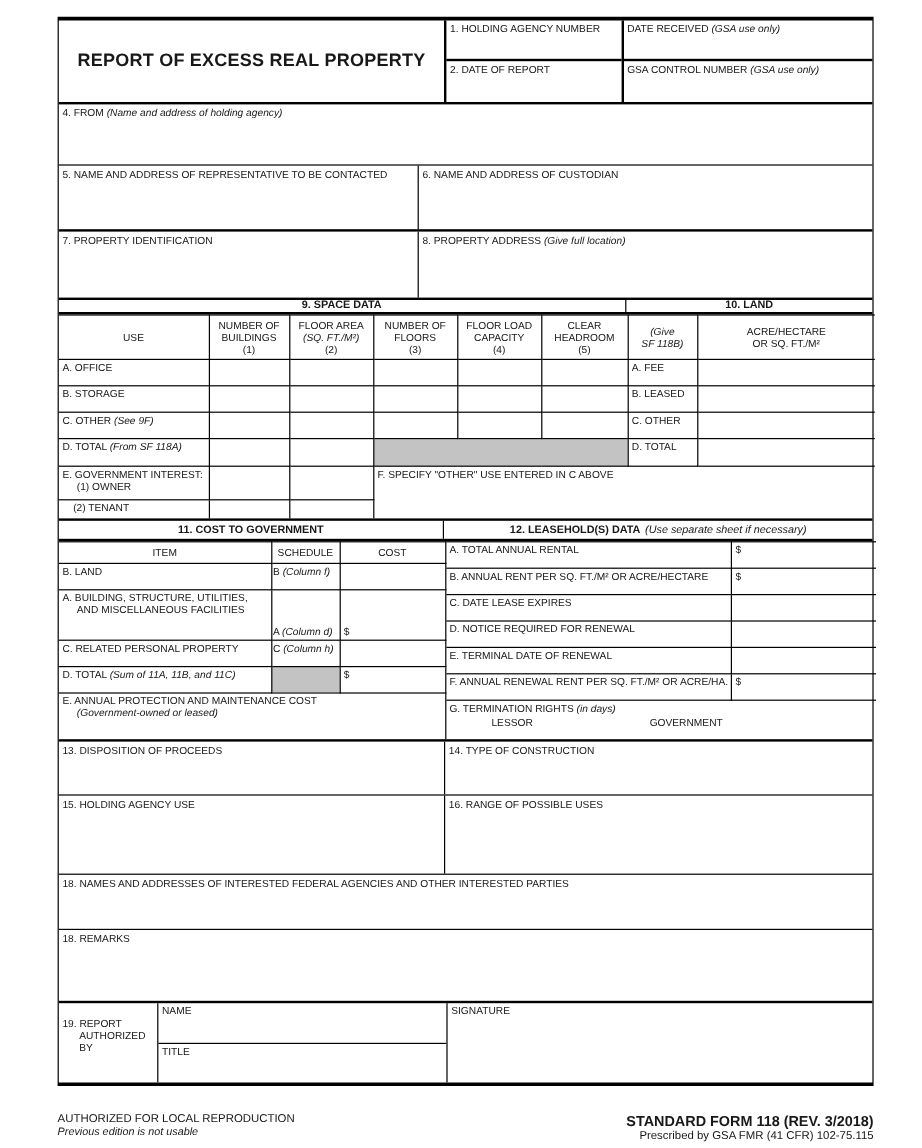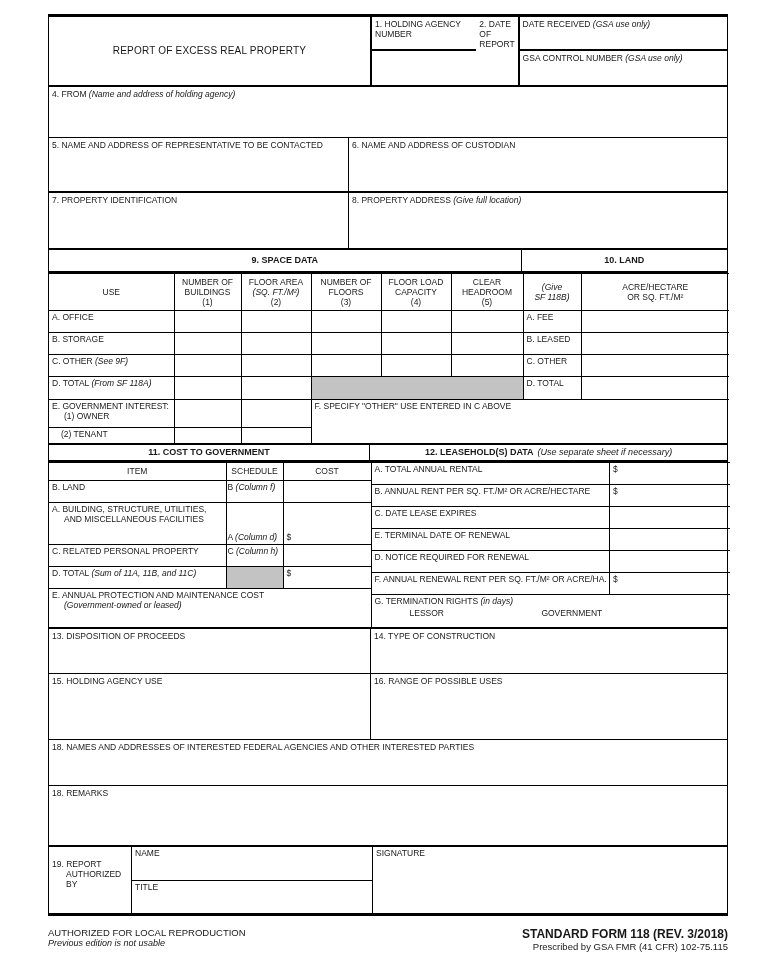--- a/index.html
+++ b/index.html
@@ -6,37 +6,37 @@
   html,body { width:768px; height:957px; background:#ffffff; }
   body { font-family:"Liberation Sans", sans-serif; color:#181818; font-size:8.5px; line-height:1.18; }
   .form { position:absolute; left:48px; top:14px; width:680px;
           border:1px solid #000; border-top:3px solid #000; border-bottom:3px solid #000; }
   .it { font-style:italic; }
   .cell { padding:2px 3px; }
 
   
   .hdr { display:flex; height:70px; border-bottom:2px solid #000; }
   .hdr-title { width:322px; display:flex; align-items:center; justify-content:center;
-               font-weight:normal; font-size:10px; letter-spacing:.2px; text-align:center; }
-  .hdr-mid { width:150px; border-left:2px solid #000; border-right:2px solid #000; display:flex; flex-direction:row; }
+               font-weight:bold; font-size:15px; letter-spacing:.2px; text-align:center; }
+  .hdr-mid { width:150px; border-left:2px solid #000; border-right:2px solid #000; display:flex; flex-direction:column; }
   .hdr-right { width:208px; display:flex; flex-direction:column; }
   .hdr-r1 { height:34px; border-bottom:2px solid #000; }
   .hdr-r2 { flex:1; }
 
   
   .sec { display:flex; }
   .sec > .left34 { width:300px; border-right:1px solid #000; }
   .sec > .left1112 { width:322px; border-right:1px solid #000; }
   .sec-t1 { border-top:1px solid #000; }
   .sec-t2 { border-top:2px solid #000; }
   .gsa-value { font-weight:bold; padding-left:22px; padding-top:1px; font-size:9px; }
 
   
-  .sd-head { display:flex; height:25px; border-top:2px solid #000; border-bottom:2px solid #000;
-             font-weight:bold; font-size:9px; }
+  .sd-head { display:flex; height:14px; border-top:2px solid #000; border-bottom:2px solid #000;
+             font-weight:bold; font-size:9px;align-items:flex-end; }
   .sd-head > div { display:flex; align-items:center; justify-content:center; }
   .sd-head .sd9 { width:474px; border-right:1px solid #000; }
   .sd-head .sd10 { width:206px; }
 
   table { border-collapse:collapse; table-layout:fixed; }
   td { border:1px solid #000; padding:1px 3px; vertical-align:top; overflow:hidden; }
   .space-table { width:680px; }
   .space-table td.hd { text-align:center; vertical-align:middle; padding:1px 1px; }
   .space-table tr.lastrow td { border-bottom:none; }
   td.noborder-r { border-right:none; }
@@ -324,25 +324,25 @@
       </tr>
       <tr style="height:22px;">
         <td>B.  ANNUAL RENT PER SQ. FT./M² OR ACRE/HECTARE</td>
         <td>$</td>
       </tr>
       <tr style="height:22px;">
         <td>C.  DATE LEASE EXPIRES</td>
         <td></td>
       </tr>
       <tr style="height:22px;">
+        <td>D.  NOTICE REQUIRED FOR RENEWAL</td>
+        <td></td>
+      </tr>
+      <tr style="height:22px;">
         <td>E.  TERMINAL DATE OF RENEWAL</td>
-        <td></td>
-      </tr>
-      <tr style="height:22px;">
-        <td>D.  NOTICE REQUIRED FOR RENEWAL</td>
         <td></td>
       </tr>
       <tr style="height:22px;">
         <td>F.  ANNUAL RENEWAL RENT PER SQ. FT./M² OR ACRE/HA.</td>
         <td>$</td>
       </tr>
       <tr style="height:33px;">
         <td colspan="2">
           <div>
             <span>G.  TERMINATION RIGHTS</span>

